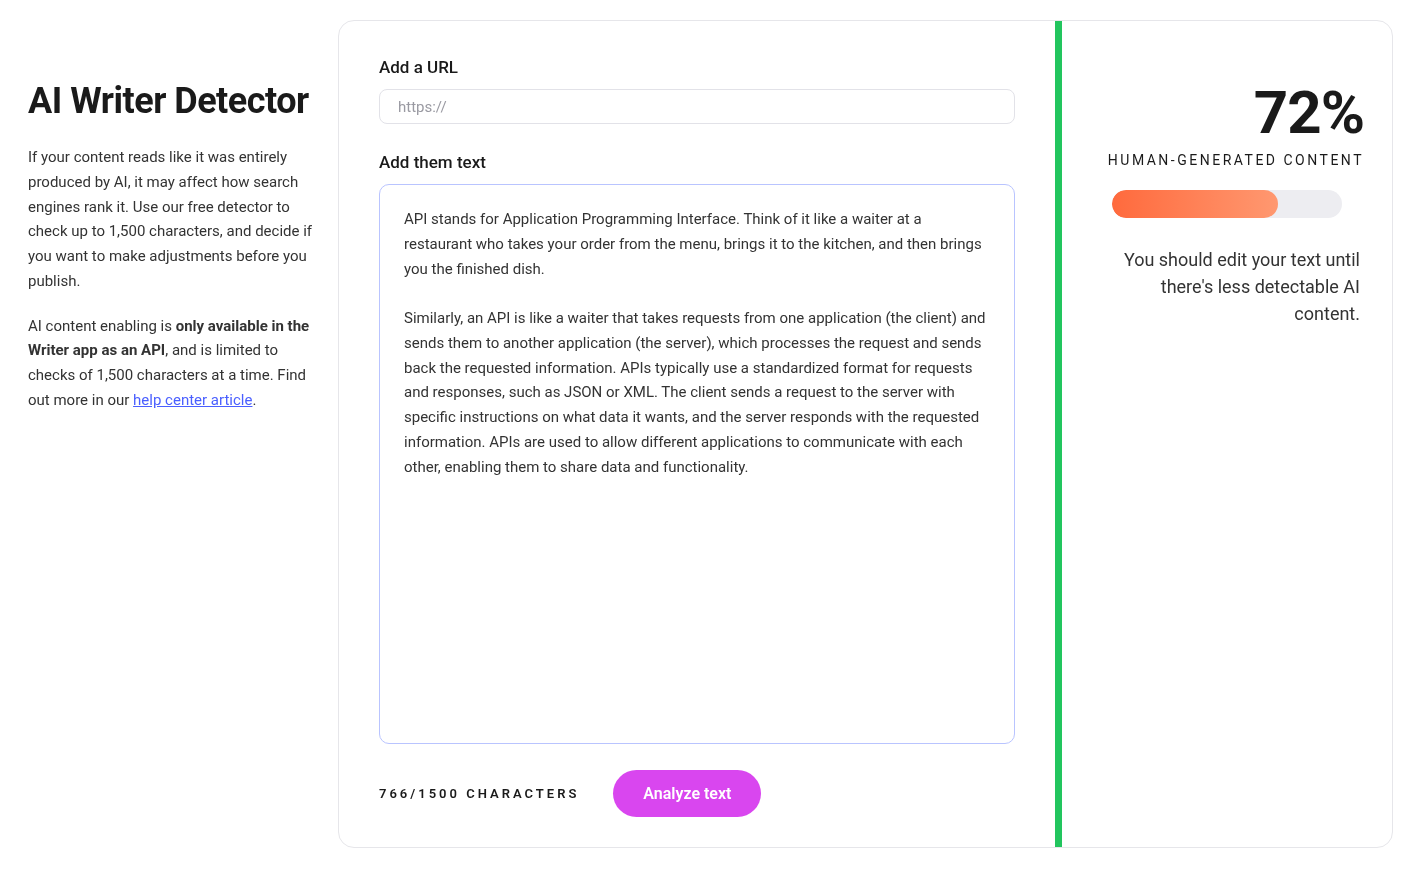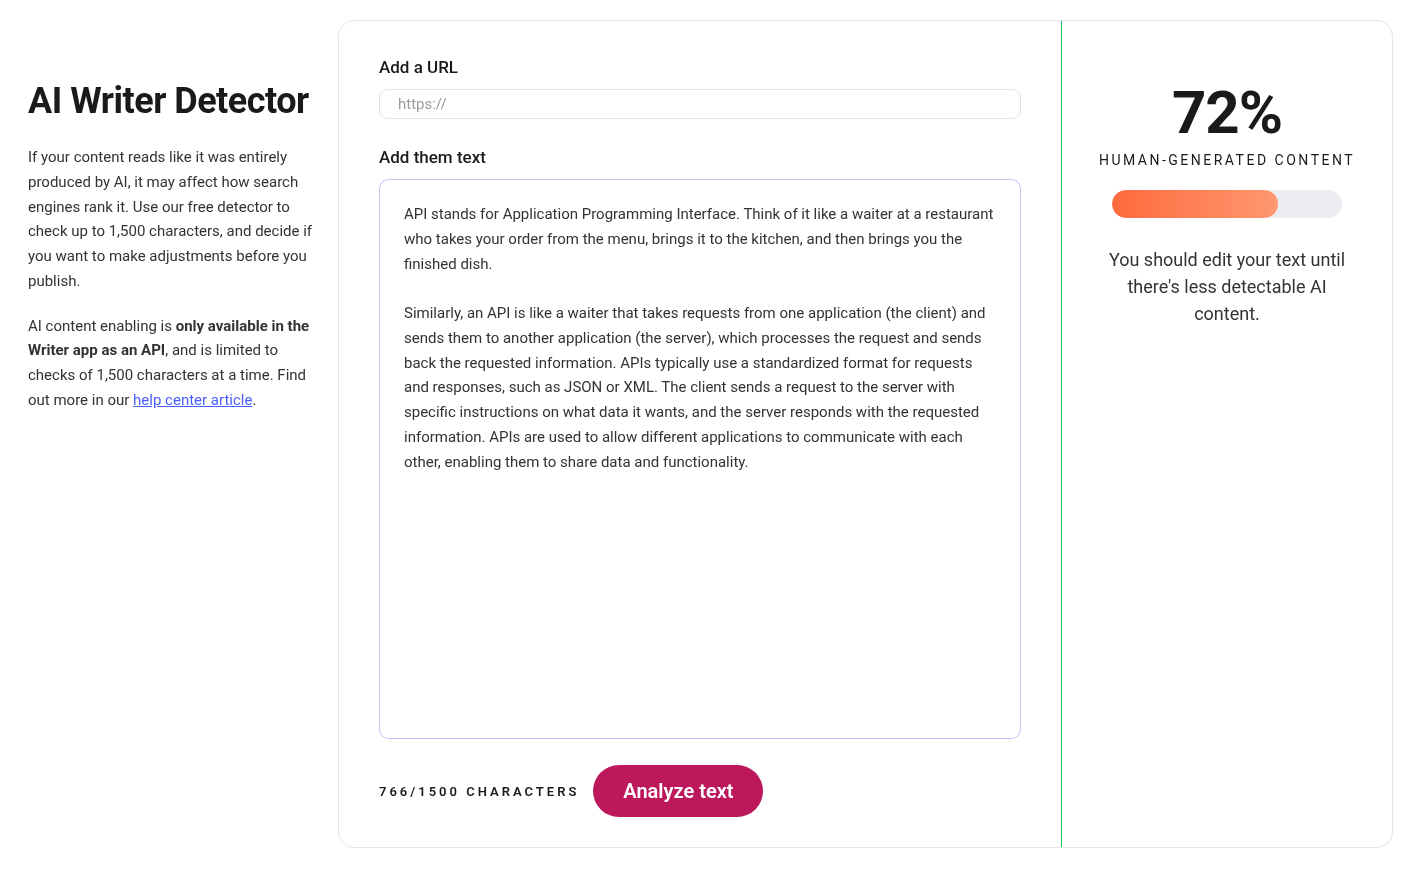--- a/index.html
+++ b/index.html
@@ -44,21 +44,21 @@
     .card {
       border: 1px solid #e6e6ea;
       border-radius: 16px;
       display: flex;
       flex: 1;
       min-height: 820px;
     }
     .center-col {
       flex: 1;
       padding: 36px 40px 30px 40px;
-      border-right: 1px solid #22c55e;
+      border-right: 7px solid #22c55e;
       display: flex;
       flex-direction: column;
     }
     .center-col .field-label {
       font-size: 17px;
       font-weight: 500;
       margin-bottom: 12px;
       color: #1a1a1a;
     }
     .url-input {
@@ -88,43 +88,43 @@
       color: #333;
       resize: none;
       outline: none;
       font-family: inherit;
       background: #fff;
     }
     .footer-row {
       display: flex;
       align-items: center;
       margin-top: 26px;
-      gap: 14px;
+      gap: 34px;
     }
     .char-count {
       font-size: 13px;
       letter-spacing: 3px;
       font-weight: 600;
       color: #1a1a1a;
     }
     .analyze-btn {
-      background: #be185d;
+      background: #d946ef;
       color: #fff;
       border: none;
       border-radius: 28px;
       padding: 14px 30px;
-      font-size: 20px;
+      font-size: 16px;
       font-weight: 600;
       cursor: pointer;
       font-family: inherit;
     }
     .right-col {
       width: 330px;
       padding: 56px 28px 30px 28px;
-      text-align: center;
+      text-align: right;
     }
     .percent {
       font-size: 60px;
       font-weight: 700;
       letter-spacing: -1px;
       color: #1a1a1a;
     }
     .percent-label {
       font-size: 14px;
       letter-spacing: 2.5px;

